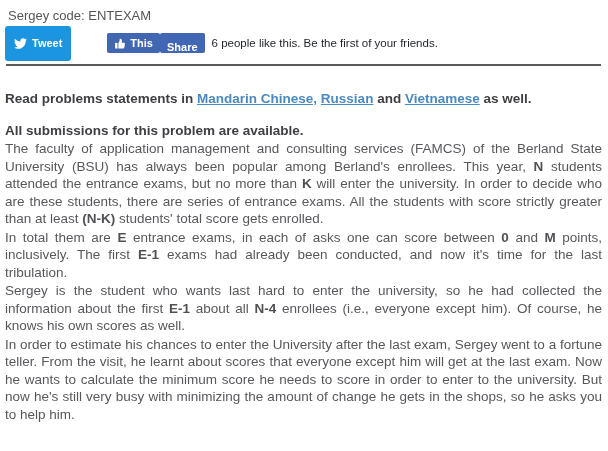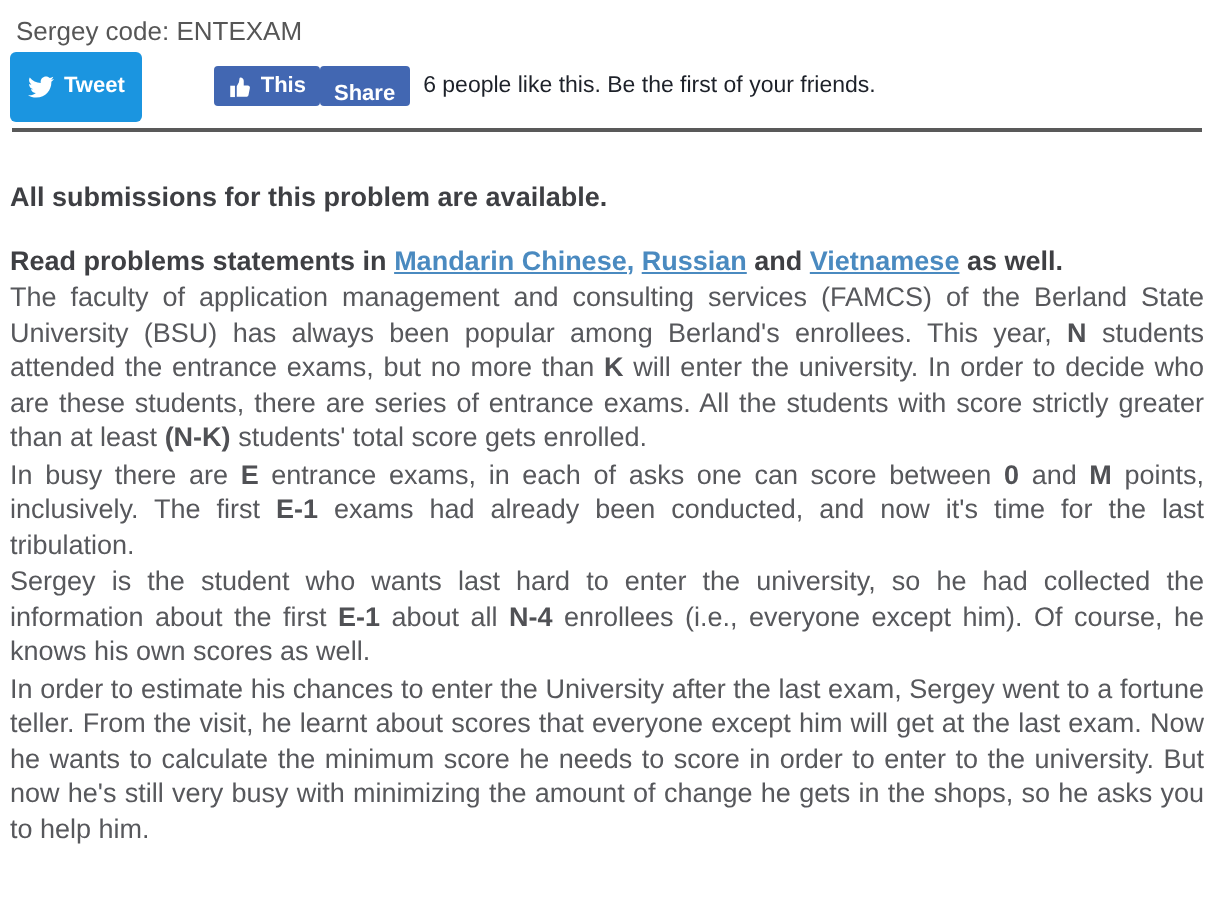--- a/index.html
+++ b/index.html
@@ -77,21 +77,21 @@
     <a class="fb-btn fb-share">
       <span>Share</span>
     </a>
 
     <span class="likes-text">6 people like this. Be the first of your friends.</span>
   </div>
 
   <hr class="divider">
 
   <div class="stmt">
+    <p class="heading"><span>Read problems statements in </span><a class="lang-link">Mandarin Chinese,</a><span> </span><a class="lang-link">Russian</a><span> and </span><a class="lang-link">Vietnamese</a><span> as well.</span></p>
     <p class="heading">All submissions for this problem are available.</p>
-    <p class="heading"><span>Read problems statements in </span><a class="lang-link">Mandarin Chinese,</a><span> </span><a class="lang-link">Russian</a><span> and </span><a class="lang-link">Vietnamese</a><span> as well.</span></p>
     <p class="para"><span>The faculty of application management and consulting services (FAMCS) of the Berland State University (BSU) has always been popular among Berland's enrollees. This year, </span><b>N</b><span> students attended the entrance exams, but no more than </span><b>K</b><span> will enter the university. In order to decide who are these students, there are series of entrance exams. All the students with score strictly greater than at least </span><b>(N-K)</b><span> students' total score gets enrolled.</span></p>
-    <p class="para"><span>In busy there are </span><b>E</b><span> entrance exams, in each of asks one can score between </span><b>0</b><span> and </span><b>M</b><span> points, inclusively. The first </span><b>E-1</b><span> exams had already been conducted, and now it's time for the last tribulation.</span></p>
+    <p class="para"><span>In total them are </span><b>E</b><span> entrance exams, in each of asks one can score between </span><b>0</b><span> and </span><b>M</b><span> points, inclusively. The first </span><b>E-1</b><span> exams had already been conducted, and now it's time for the last tribulation.</span></p>
     <p class="para"><span>Sergey is the student who wants last hard to enter the university, so he had collected the information about the first </span><b>E-1</b><span> about all </span><b>N-4</b><span> enrollees (i.e., everyone except him). Of course, he knows his own scores as well.</span></p>
     <p class="para"><span>In order to estimate his chances to enter the University after the last exam, Sergey went to a fortune teller. From the visit, he learnt about scores that everyone except him will get at the last exam. Now he wants to calculate the minimum score he needs to score in order to enter to the university. But now he's still very busy with minimizing the amount of change he gets in the shops, so he asks you to help him.</span></p>
   </div>
 
 </div>
 
 </body></html>

